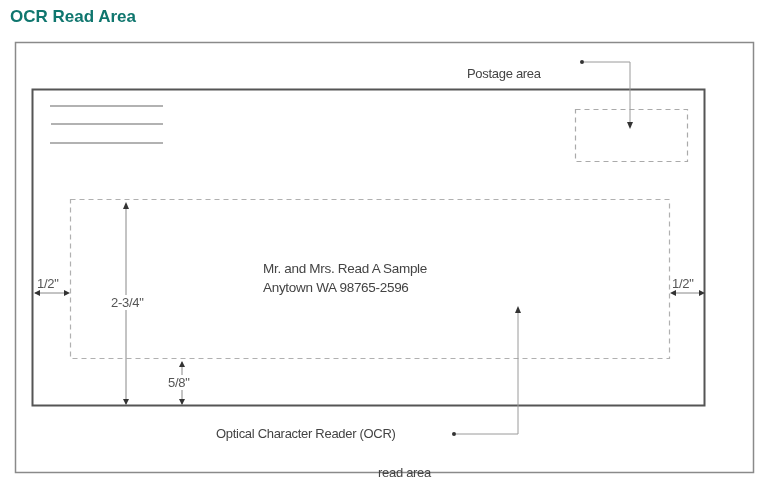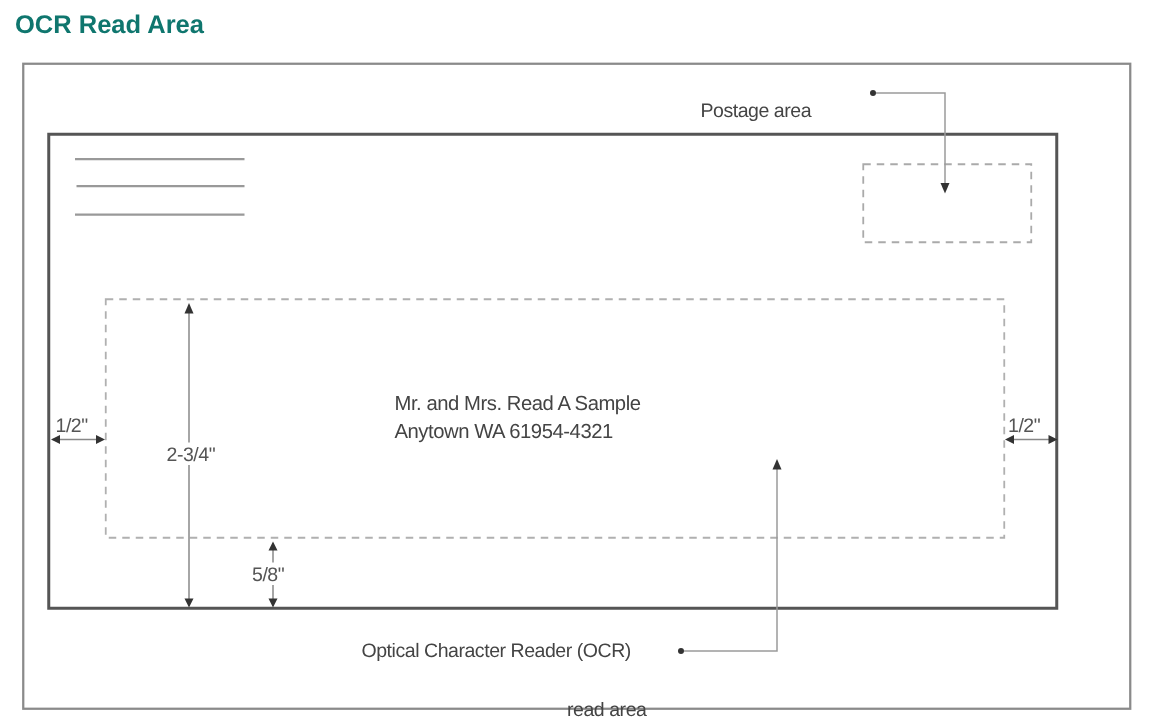--- a/index.html
+++ b/index.html
@@ -75,22 +75,22 @@
     <line x1="672" y1="293" x2="703" y2="293" stroke="#888" stroke-width="1"></line>
     <path d="M676,290 L676,296 L670,293 Z" fill="#333"></path>
     <path d="M699,290 L699,296 L705,293 Z" fill="#333"></path>
   </g>
 </svg>
 
 <div class="lbl" style="left:467px; top:53px;margin-top:13px;">Postage area</div>
 
 <div class="addr">
   <div>Mr. and Mrs. Read A Sample</div>
-  <div>Anytown WA 61954-4321</div>
+  <div>Anytown WA 98765-2596</div>
 </div>
 
 <div class="lbl dim" style="left:37px; top:276px;">1/2"</div>
 <div class="lbl dim" style="left:672px; top:276px;">1/2"</div>
 <div class="lbl dim" style="left:111px; top:295px; background:#fff;">2-3/4"</div>
 <div class="lbl dim" style="left:168px; top:375px; background:#fff;">5/8"</div>
 
-<div class="lbl" style="left:216px; top:426px;margin-left:25px;">Optical Character Reader (OCR)</div>
+<div class="lbl" style="left:216px; top:426px;">Optical Character Reader (OCR)</div>
 <div class="lbl" style="left:378px; top:465px;">read area</div>
 
 </body></html>

